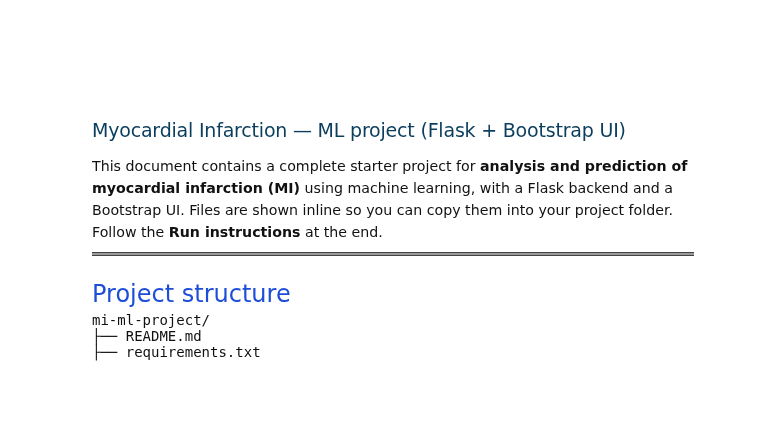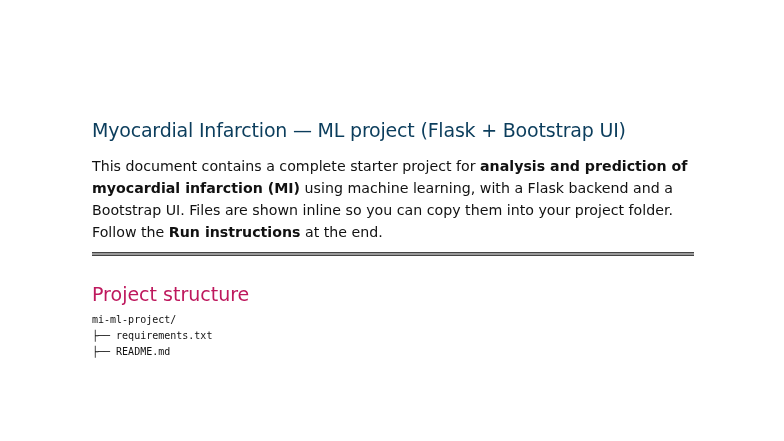--- a/index.html
+++ b/index.html
@@ -41,28 +41,28 @@
       margin-top: 9px;
       height: 4px;
       border-top: 1px solid #444;
       border-bottom: 1px solid #444;
       background: #9a9a9a;
       box-sizing: border-box;
     }
     h2.section {
       margin: 26px 0 0 0;
       font-weight: normal;
-      font-size: 19px;
+      font-size: 24px;
       line-height: 24px;
-      color: #be185d;
+      color: #1d4ed8;
     }
     pre.tree {
       margin: 6px 0 0 0;
       font-family: "DejaVu Sans Mono", monospace;
-      font-size: 10px;
+      font-size: 14px;
       line-height: 16.2px;
       color: #111111;
       white-space: pre-wrap;
       word-break: break-all;
       width: 600px;
     }
     .tree-line { display: block; }
   </style>
 </head>
 <body>
@@ -71,14 +71,14 @@
   <h1 class="title">Myocardial Infarction — ML project (Flask + Bootstrap UI)</h1>
 
   <p class="intro">
     <span>This document contains a complete starter project for </span><b>analysis and prediction of myocardial infarction (MI)</b><span> using machine learning, with a Flask backend and a Bootstrap UI. Files are shown inline so you can copy them into your project folder. Follow the </span><b>Run instructions</b><span> at the end.</span>
   </p>
 
   <div class="rule"></div>
 
   <h2 class="section">Project structure</h2>
 
-  <pre class="tree"><span class="tree-line">mi-ml-project/</span><span class="tree-line">├── requirements.txt</span><span class="tree-line">├── README.md</span></pre>
+  <pre class="tree"><span class="tree-line">mi-ml-project/</span><span class="tree-line">├── README.md</span><span class="tree-line">├── requirements.txt</span></pre>
 </div>
 
 </body></html>

